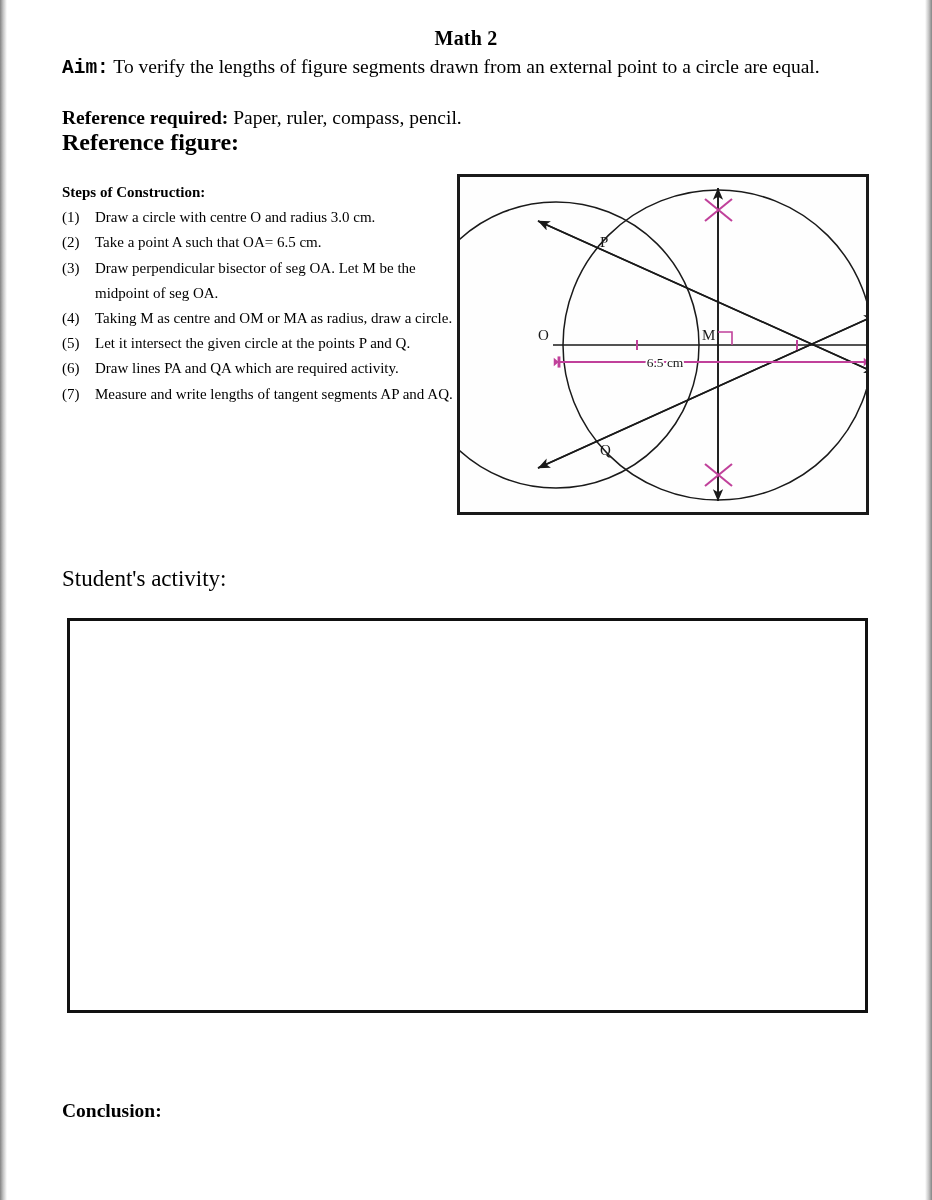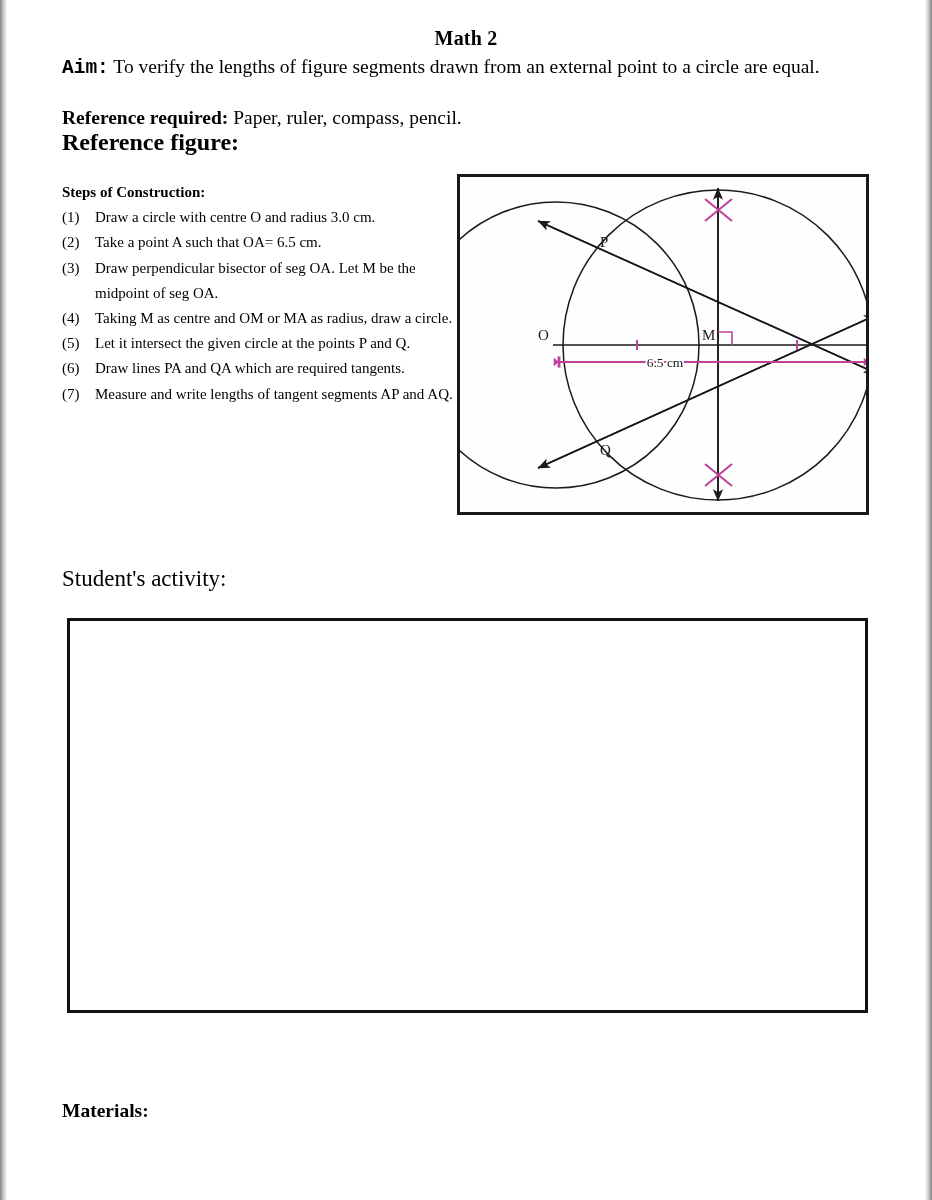--- a/index.html
+++ b/index.html
@@ -196,21 +196,21 @@
     <div class="step">
       <div class="step-num">(4)</div>
       <div class="step-txt">Taking M as centre and OM or MA as radius, draw a circle.</div>
     </div>
     <div class="step">
       <div class="step-num">(5)</div>
       <div class="step-txt">Let it intersect the given circle at the points P and Q.</div>
     </div>
     <div class="step">
       <div class="step-num">(6)</div>
-      <div class="step-txt">Draw lines PA and QA which are required tangents.</div>
+      <div class="step-txt">Draw lines PA and QA which are required activity.</div>
     </div>
     <div class="step">
       <div class="step-num">(7)</div>
       <div class="step-txt">Measure and write lengths of tangent segments AP and AQ.</div>
     </div>
   </div>
 
   <div class="figure-box">
     <svg width="406" height="335" viewBox="0 0 406 335">
       <defs>
@@ -262,17 +262,17 @@
 
       <text x="205" y="190" text-anchor="middle" font-family="'Liberation Serif', serif" font-size="13.5" fill="#1a1a1a" stroke="#ffffff" stroke-width="3.5" paint-order="stroke">6.5 cm</text>
     </svg>
   </div>
 
   <div class="students-activity">Student's activity:</div>
 
   <div class="activity-box"></div>
 
 
-  <div class="conclusion-head">Materials:</div>
+  <div class="conclusion-head">Conclusion:</div>
 
 
 
 </div>
 
 </body></html>

